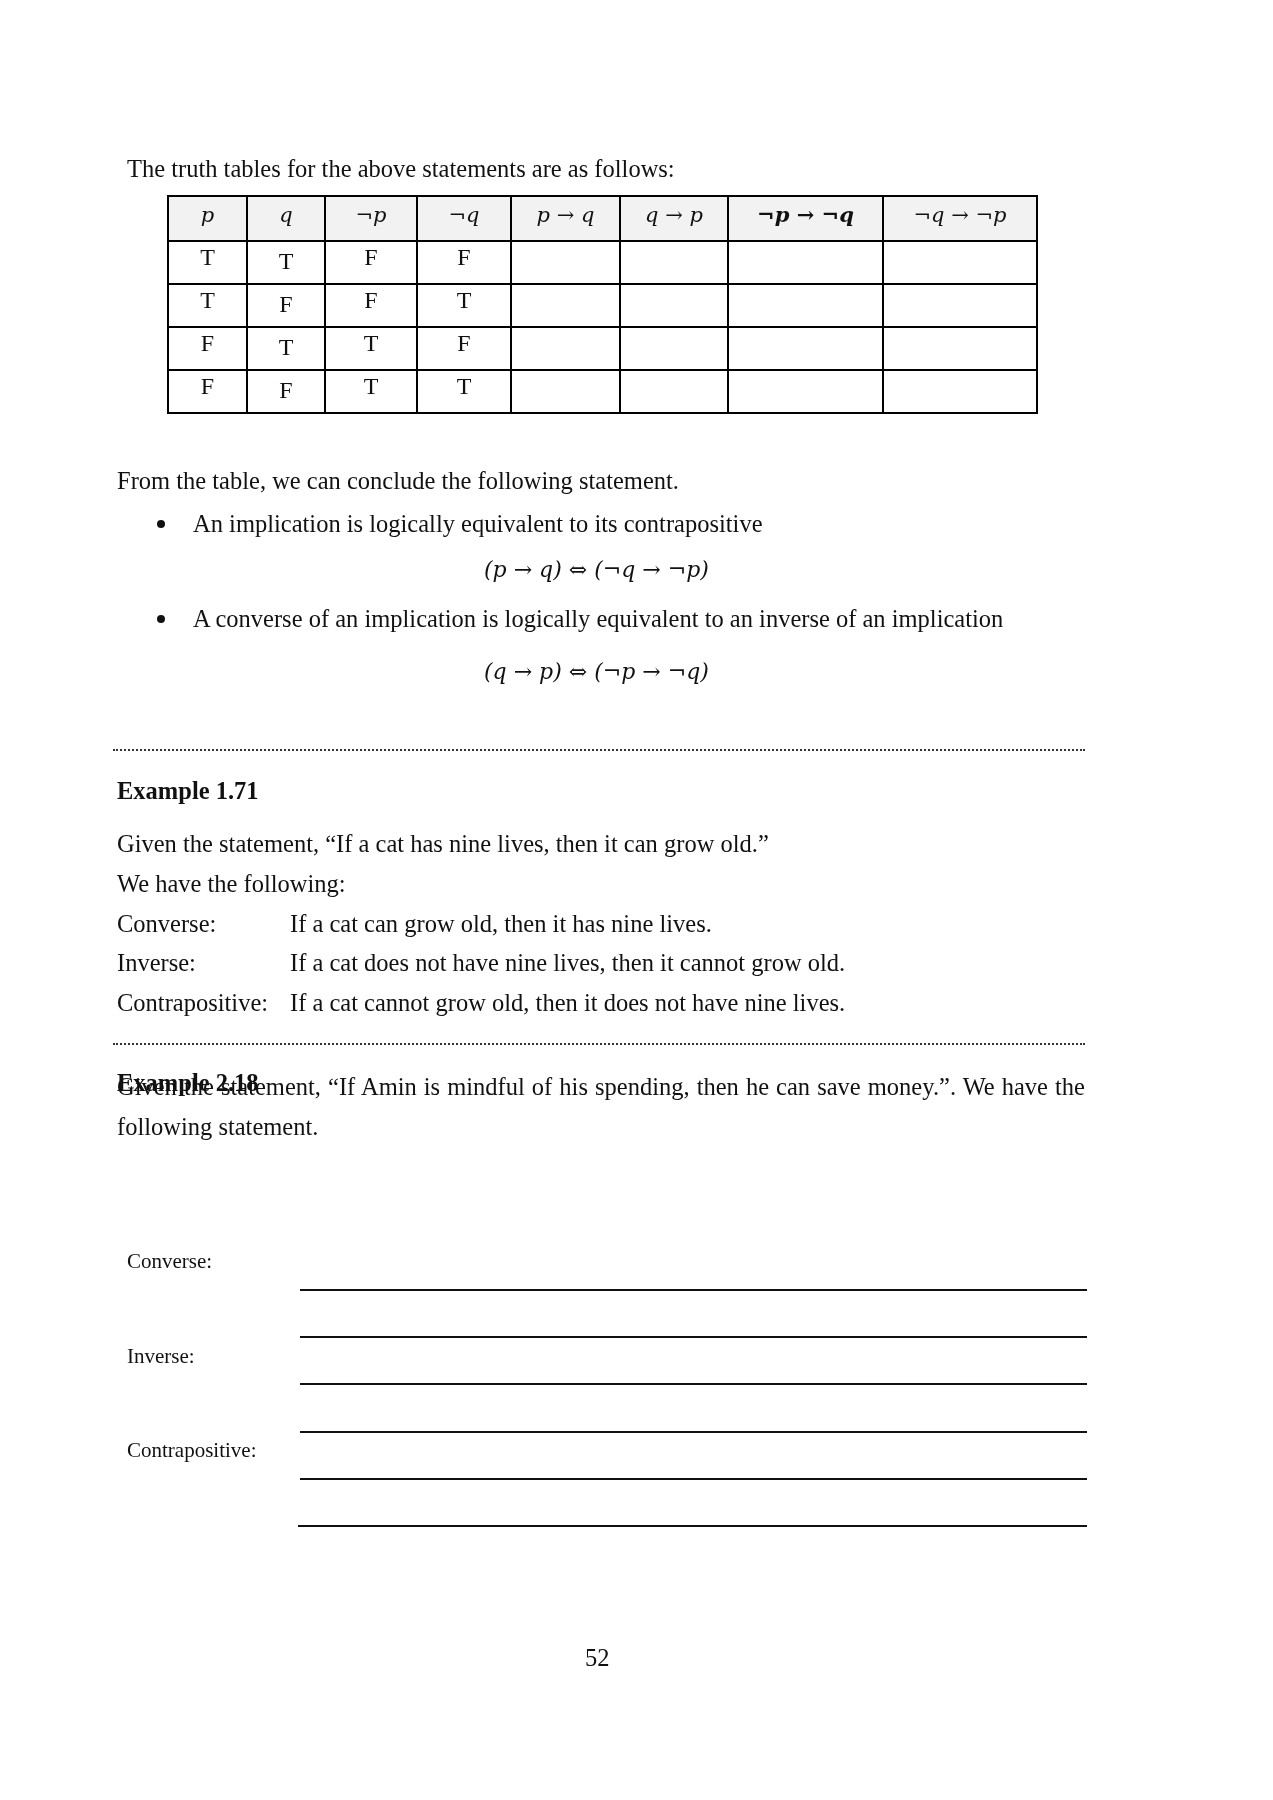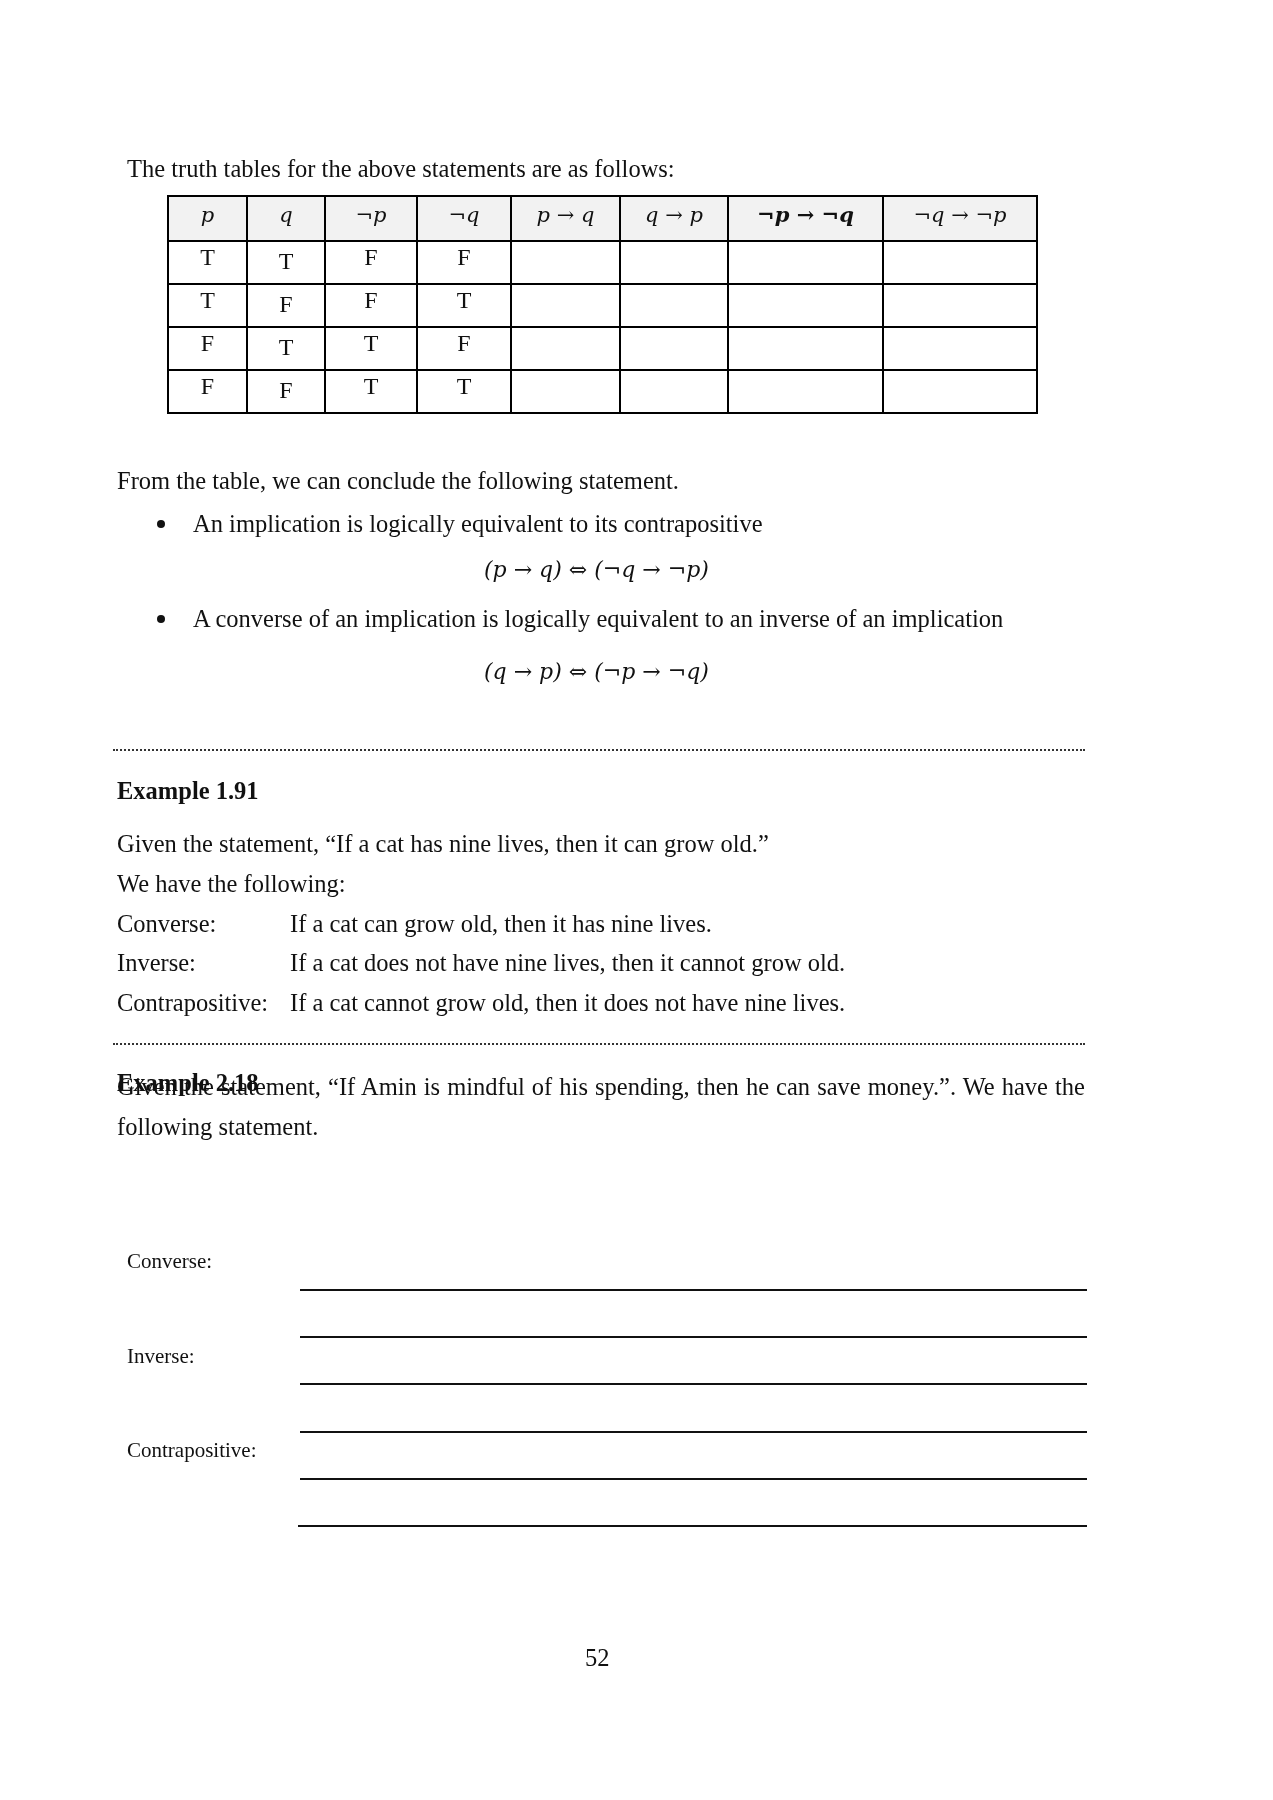--- a/index.html
+++ b/index.html
@@ -89,21 +89,21 @@
 <div class="bullet" style="left:157px; top:520px;"></div>
 <div class="txt" style="left:193px; top:509px;">An implication is logically equivalent to its contrapositive</div>
 <div class="txt math" style="left:484px; top:555px;">(p → q) ⇔ (¬q → ¬p)</div>
 
 <div class="bullet" style="left:157px; top:615px;"></div>
 <div class="txt" style="left:193px; top:604px;font-family:Liberation Serif, serif;">A converse of an implication is logically equivalent to an inverse of an implication</div>
 <div class="txt math" style="left:484px; top:657px;">(q → p) ⇔ (¬p → ¬q)</div>
 
 <div class="dotted" style="top:749px;"></div>
 
-<div class="txt bold" style="left:117px; top:776px;">Example 1.91</div>
+<div class="txt bold" style="left:117px; top:776px;">Example 1.71</div>
 <div class="txt" style="left:117px; top:829px;">Given the statement, “If a cat has nine lives, then it can grow old.”</div>
 <div class="txt" style="left:117px; top:869px;">We have the following:</div>
 
 <div class="txt" style="left:117px; top:909px;">Converse:</div>
 <div class="txt" style="left:290px; top:909px;">If a cat can grow old, then it has nine lives.</div>
 <div class="txt" style="left:117px; top:948px;">Inverse:</div>
 <div class="txt" style="left:290px; top:948px;">If a cat does not have nine lives, then it cannot grow old.</div>
 <div class="txt" style="left:117px; top:988px;">Contrapositive:</div>
 <div class="txt" style="left:290px; top:988px;">If a cat cannot grow old, then it does not have nine lives.</div>
 

